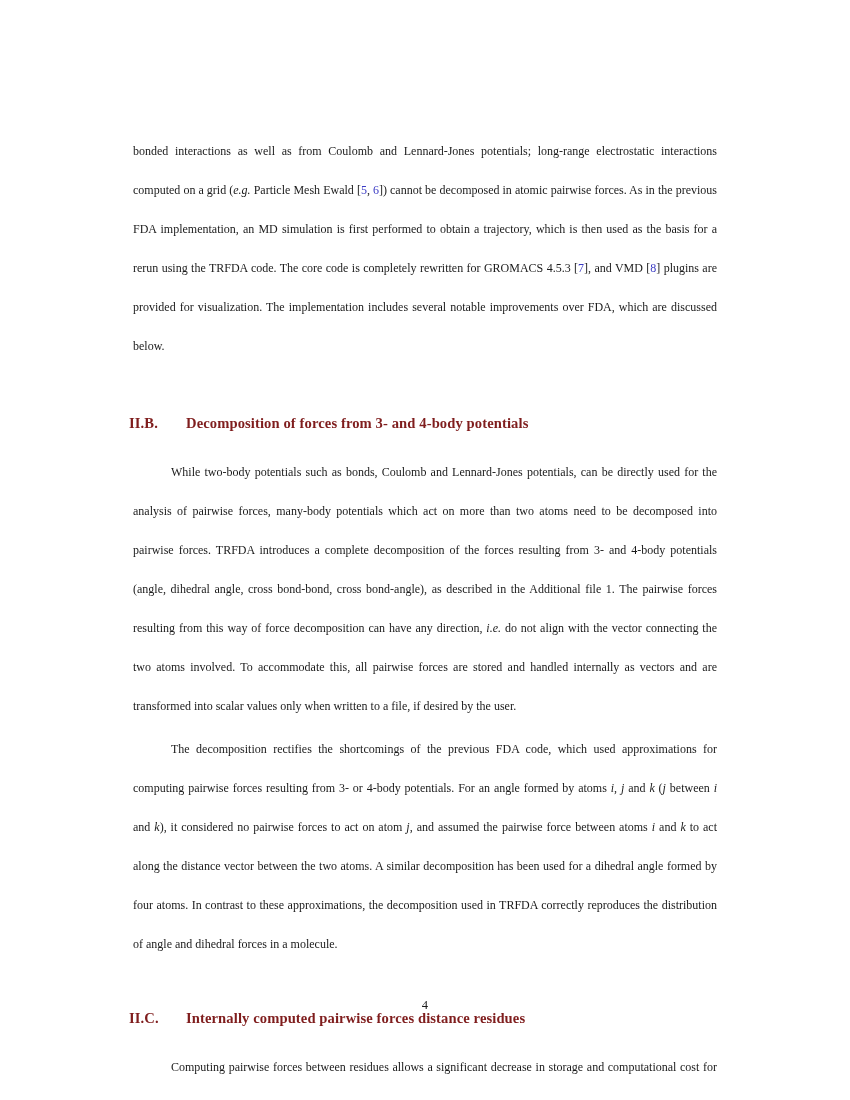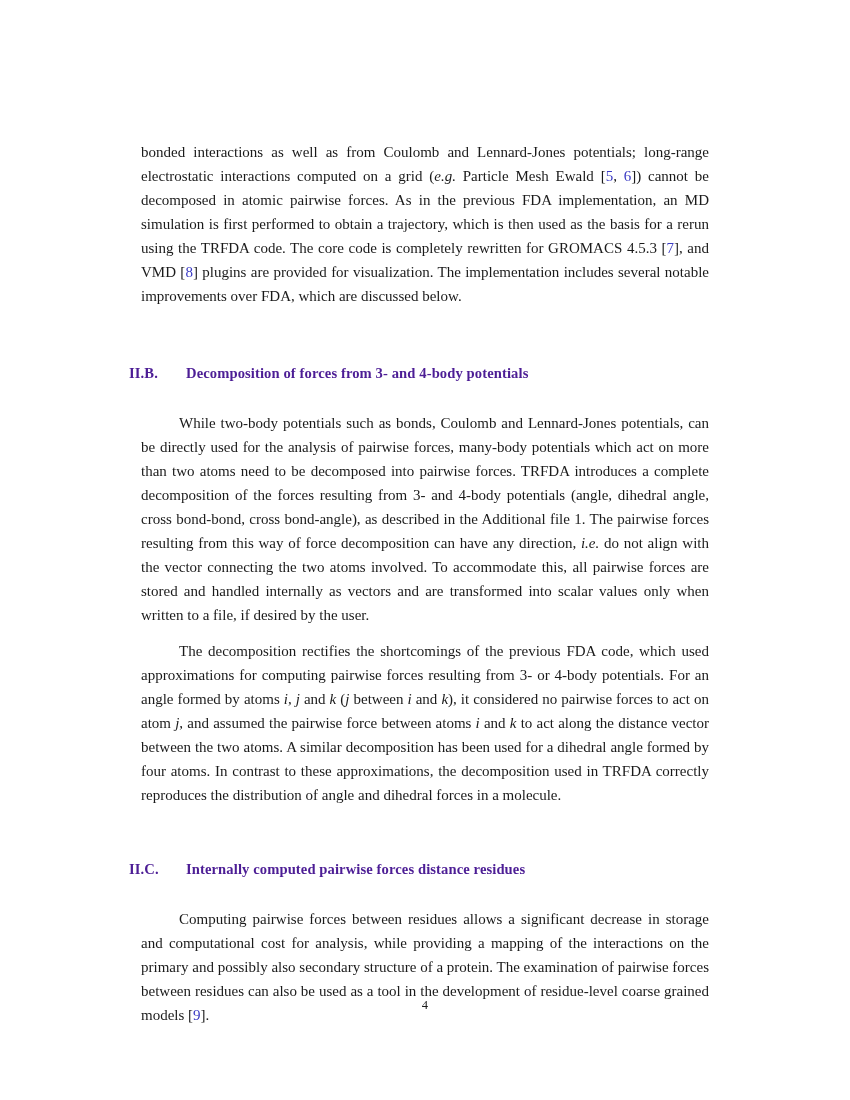--- a/index.html
+++ b/index.html
@@ -22,38 +22,38 @@
     width: 592px;
     height: 1100px;
   }
   .body-text {
     position: absolute;
     left: 0;
     top: 128px;
     width: 592px;
   }
   p.para {
-    margin: 12px;
-    font-size: 15px;
-    line-height: 24px;
+    margin: 4px;
+    font-size: 12px;
+    line-height: 39px;
     text-align: justify;
     text-justify: inter-word;
     hyphens: none;
     color: #1a1a1a;
   }
   p.para.indent {
     text-indent: 38px;
   }
   h2.section-heading {
     margin: 0;
     font-size: 14.6px;
     font-weight: bold;
     line-height: 28px;
     letter-spacing: 0.1px;
-    color: #4c1d95;
+    color: #7f1d1d;
     text-align: left;
   }
   h2.section-heading .sec-num {
     display: inline-block;
     min-width: 57px;
   }
   .gap-before-heading { height: 39px; }
   .gap-after-heading  { height: 12px; }
   .gap-before-heading-c { height: 36px; }
   .gap-after-heading-c  { height: 12px; }

